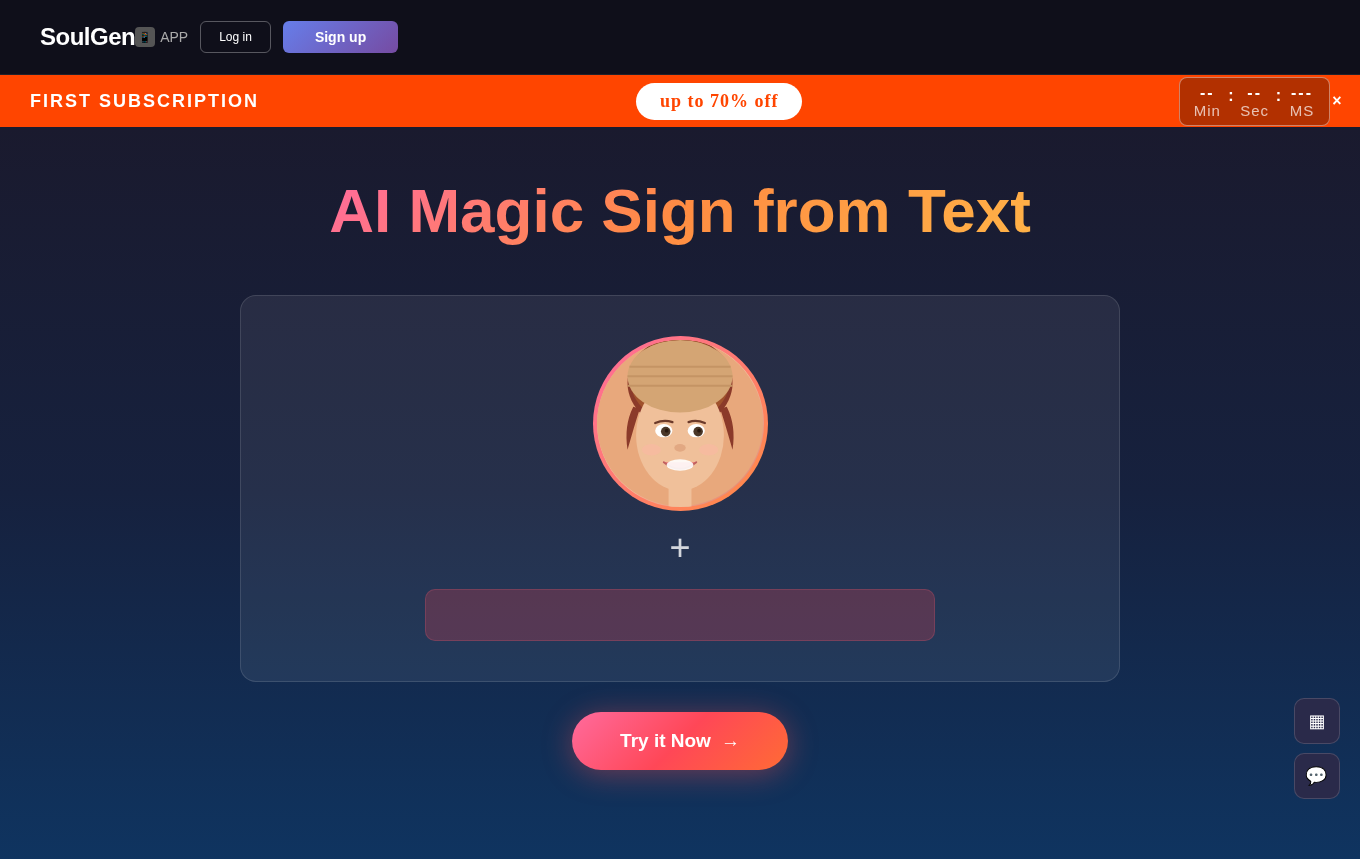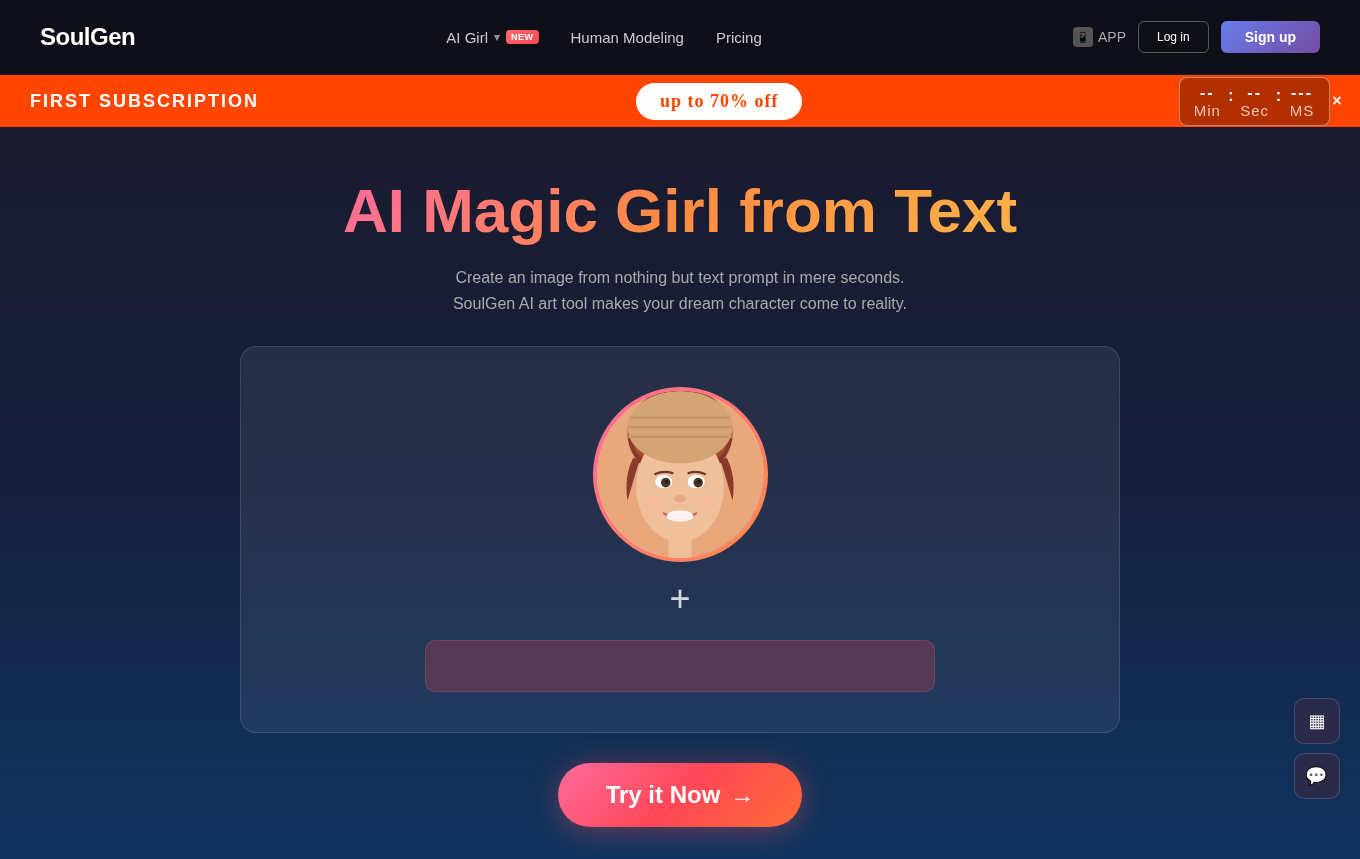--- a/index.html
+++ b/index.html
@@ -10,21 +10,21 @@
       overflow: hidden;
       font-family: -apple-system, BlinkMacSystemFont, 'Segoe UI', sans-serif;
       background: #1a1a2e;
       color: #fff;
     }
 
     
     .navbar {
       display: flex;
       align-items: center;
-      justify-content: space-between;
+      justify-content: flex-start;
       padding: 0 40px;
       height: 75px;
       background: #0f0f1a;
       border-bottom: 1px solid rgba(255,255,255,0.08);
       position: relative;
       z-index: 10;
     }
 
     .logo {
       font-size: 24px;
@@ -89,21 +89,21 @@
       padding: 8px 18px;
       border: 1px solid rgba(255,255,255,0.3);
       border-radius: 6px;
       background: transparent;
       color: #fff;
       font-size: 12px;
       cursor: pointer;
     }
 
     .signup-btn {
-      padding: 8px 24px;
+      padding: 8px 32px;
       border: none;
       border-radius: 6px;
       background: linear-gradient(135deg, #667eea, #764ba2);
       color: #fff;
       font-size: 14px;
       font-weight: 600;
       cursor: pointer;
     }
 
     
@@ -283,21 +283,21 @@
       border: 1px solid rgba(255, 100, 120, 0.2);
     }
 
     
     .try-btn {
       margin-top: 30px;
       background: linear-gradient(135deg, #ff6b9d, #ff4757, #ff6b35);
       border: none;
       border-radius: 50px;
       padding: 18px 48px;
-      font-size: 24px;
+      font-size: 19px;
       font-weight: 700;
       color: #fff;
       cursor: pointer;
       display: flex;
       align-items: center;
       gap: 10px;
       box-shadow: 0 4px 30px rgba(255, 80, 80, 0.4);
     }
 
     
@@ -337,33 +337,20 @@
       font-size: 12px;
       opacity: 0.7;
     }
   </style>
 </head>
 <body>
 
 <nav class="navbar">
   <div class="logo">SoulGen</div>
 
-  <div class="nav-center">
-    <div class="nav-item">
-      <span>AI Girl</span>
-      <span class="chevron-icon">▾</span>
-      <span class="new-badge">NEW</span>
-    </div>
-    <div class="nav-item">
-      <span>Human Modeling</span>
-    </div>
-    <div class="nav-item">
-      <span>Pricing</span>
-    </div>
-  </div>
 
   <div class="nav-right">
     <div class="app-btn">
       <div class="app-icon">📱</div>
       <span>APP</span>
     </div>
     <button class="login-btn">Log in</button>
     <button class="signup-btn">Sign up</button>
   </div>
 </nav>
@@ -389,25 +376,21 @@
     <div class="timer-block">
       <div class="timer-digits">---</div>
       <div class="timer-label">MS</div>
     </div>
   </div>
 
   <div class="close-banner">×</div>
 </div>
 
 <section class="hero">
-  <h1 class="hero-title">AI Magic Girl from Text</h1>
-  <p class="hero-subtitle">
-    <span>Create an image from nothing but text prompt in mere seconds.</span><br>
-    <span>SoulGen AI art tool makes your dream character come to reality.</span>
-  </p>
+  <h1 class="hero-title">AI Magic Sign from Text</h1>
 
   <div class="demo-card">
 
     <div class="avatar-circle">
       <div class="avatar-inner">
         <svg class="face-svg" viewBox="0 0 175 175" xmlns="http://www.w3.org/2000/svg">
 
           <circle cx="87" cy="87" r="87" fill="#e8a87c"></circle>
 
           <ellipse cx="87" cy="45" rx="55" ry="48" fill="#8B3A2A"></ellipse>

